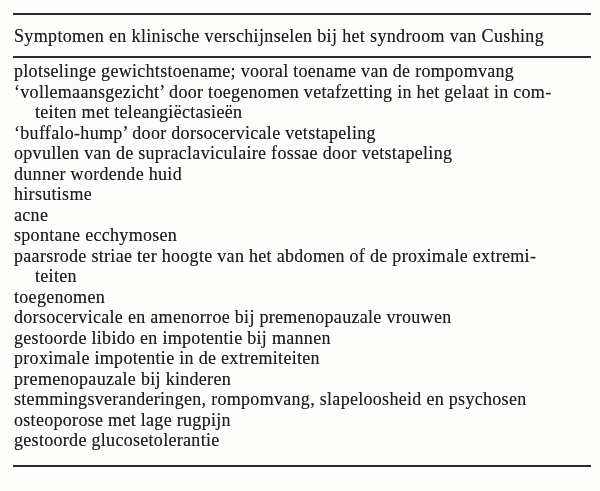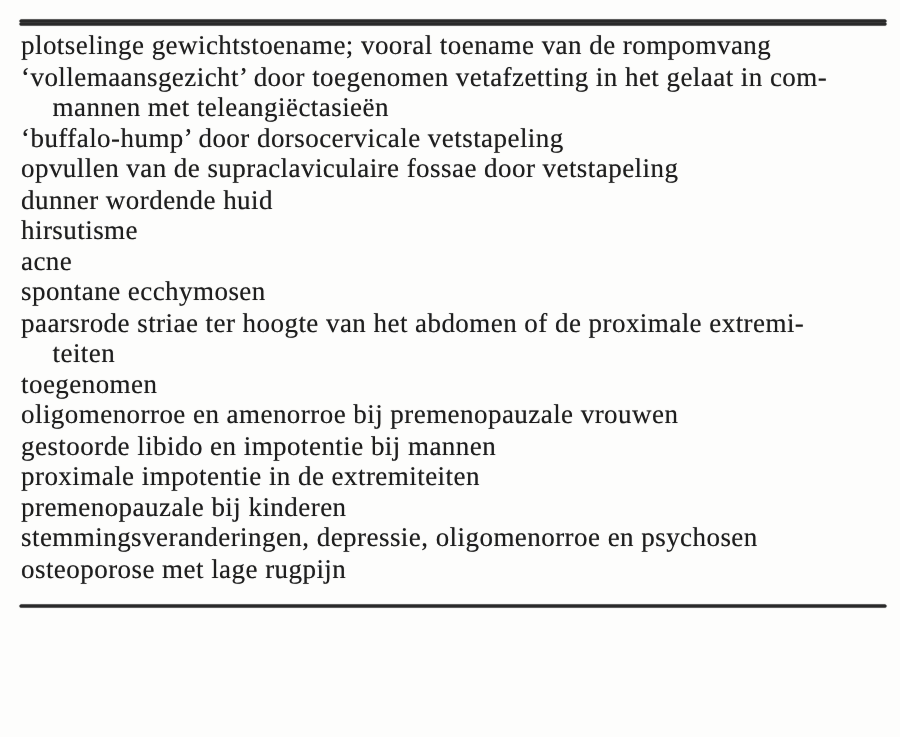--- a/index.html
+++ b/index.html
@@ -48,35 +48,37 @@
   }
   .rule-bottom {
     margin-top: 14px;
   }
 </style>
 </head>
 <body>
 
 <div class="page">
   <div class="rule rule-top"></div>
+  <div class="table-title">Symptomen en klinische verschijnselen bij het syndroom van Cushing</div>
   <div class="rule rule-header"></div>
   <div class="rows" id="rows">
       <div class="row">plotselinge gewichtstoename; vooral toename van de rompomvang</div>
       <div class="row">‘vollemaansgezicht’ door toegenomen vetafzetting in het gelaat in com-</div>
-      <div class="row indent">mannen met teleangiëctasieën</div>
+      <div class="row indent">teiten met teleangiëctasieën</div>
       <div class="row">‘buffalo-hump’ door dorsocervicale vetstapeling</div>
       <div class="row">opvullen van de supraclaviculaire fossae door vetstapeling</div>
       <div class="row">dunner wordende huid</div>
       <div class="row">hirsutisme</div>
       <div class="row">acne</div>
       <div class="row">spontane ecchymosen</div>
       <div class="row">paarsrode striae ter hoogte van het abdomen of de proximale extremi-</div>
       <div class="row indent">teiten</div>
       <div class="row">toegenomen</div>
-      <div class="row">oligomenorroe en amenorroe bij premenopauzale vrouwen</div>
+      <div class="row">dorsocervicale en amenorroe bij premenopauzale vrouwen</div>
       <div class="row">gestoorde libido en impotentie bij mannen</div>
       <div class="row">proximale impotentie in de extremiteiten</div>
       <div class="row">premenopauzale bij kinderen</div>
-      <div class="row">stemmingsveranderingen, depressie, oligomenorroe en psychosen</div>
+      <div class="row">stemmingsveranderingen, rompomvang, slapeloosheid en psychosen</div>
       <div class="row">osteoporose met lage rugpijn</div>
+      <div class="row">gestoorde glucosetolerantie</div>
     </div>
   <div class="rule rule-bottom"></div>
 </div>
 
 </body></html>

